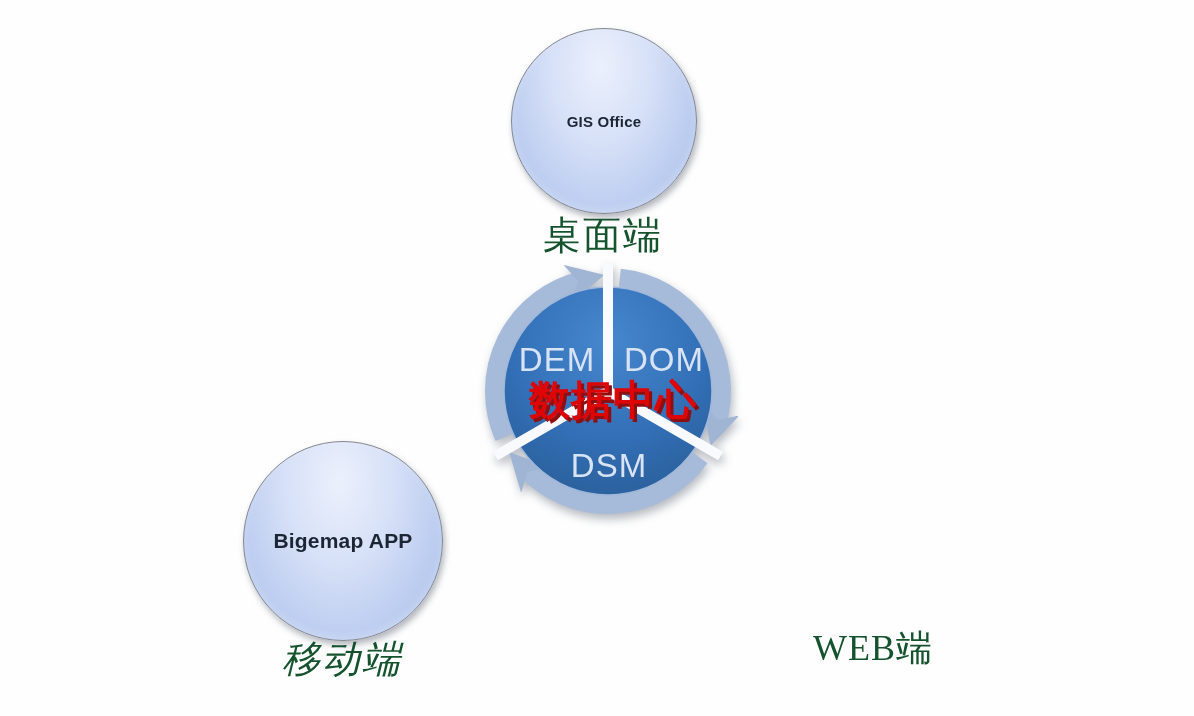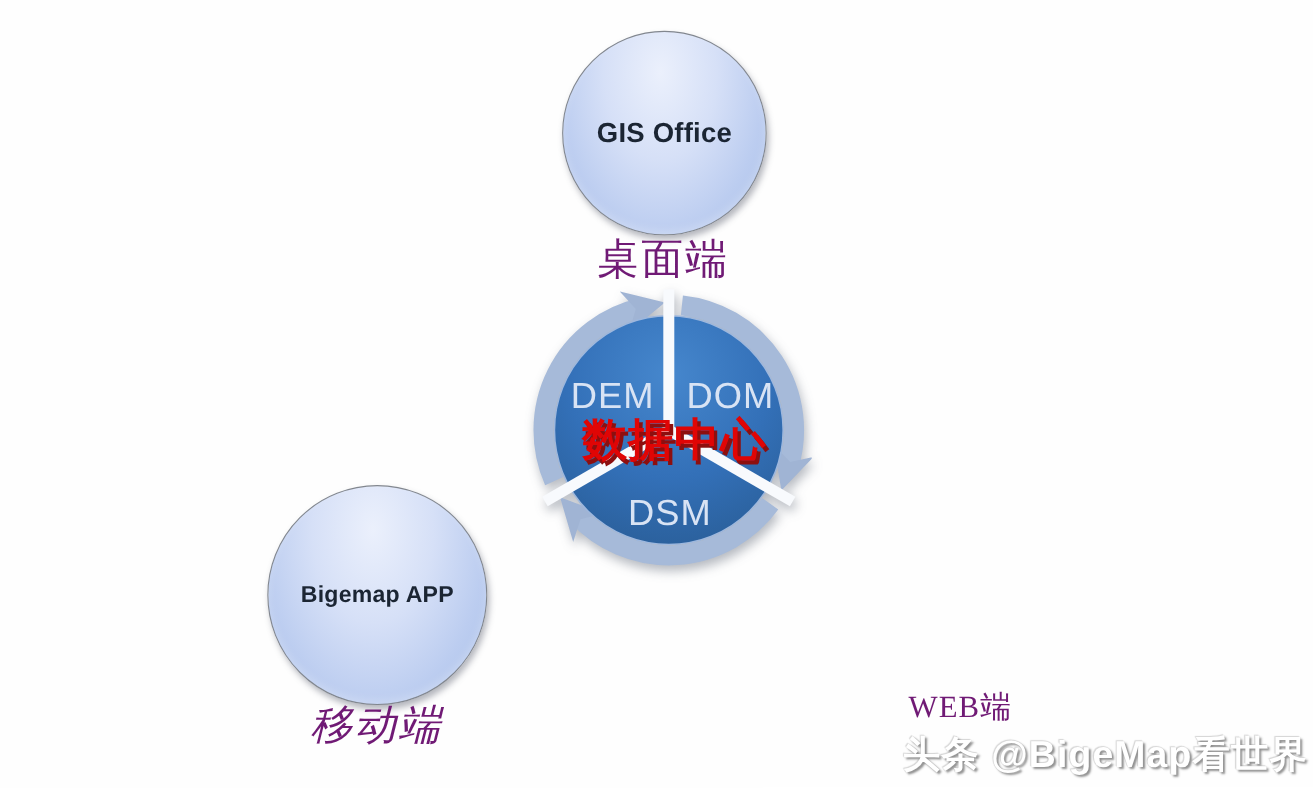--- a/index.html
+++ b/index.html
@@ -28,37 +28,37 @@
     display: flex;
     align-items: center;
     justify-content: center;
   }
   .node-label {
     color: #1b2533;
     font-weight: 600;
     letter-spacing: 0.2px;
   }
   .node-desktop { left: 511px; top: 28px;  width: 184px; height: 184px; }
-  .node-desktop .node-label { font-size: 25px; text-align: center; }
+  .node-desktop .node-label { font-size: 15px; text-align: center; }
   .node-mobile  { left: 243px; top: 441px; width: 198px; height: 198px; }
   .node-mobile .node-label  { font-size: 21px; }
   .node-web     { left: 786px; top: 455px; width: 174px; height: 174px; }
   .node-web .node-label     { font-size: 20px; }
 
   
   .caption {
     position: absolute;
     text-align: center;
     font-family: "Liberation Serif", "DejaVu Serif", serif;
-    color: #701a75;
+    color: #14532d;
     letter-spacing: 2px;
   }
   .caption-desktop { left: 490px; top: 210px; width: 226px; font-size: 38px; }
   .caption-mobile  { left: 233px; top: 634px; width: 218px; font-size: 38px; font-style: italic; }
-  .caption-web     { left: 779px; top: 624px; width: 188px; font-size: 28px; letter-spacing: 1px; }
+  .caption-web     { left: 779px; top: 624px; width: 188px; font-size: 36px; letter-spacing: 1px; }
 
   
   .center-svg {
     position: absolute;
     left: 478px;
     top: 261px;
     width: 260px;
     height: 260px;
     filter: drop-shadow(2px 5px 5px rgba(60, 70, 90, 0.38));
   }
@@ -143,15 +143,14 @@
     </g>
 
     <text class="seg-label" x="79" y="110">DEM</text>
     <text class="seg-label" x="186" y="110">DOM</text>
     <text class="seg-label" x="131" y="216">DSM</text>
 
     <text class="overlay-shadow" x="138" y="156">数据中心</text>
     <text class="overlay-main" x="135" y="153">数据中心</text>
   </svg>
 
-  <div class="watermark">头条 @BigeMap看世界</div>
 
 </div>
 
 </body></html>

